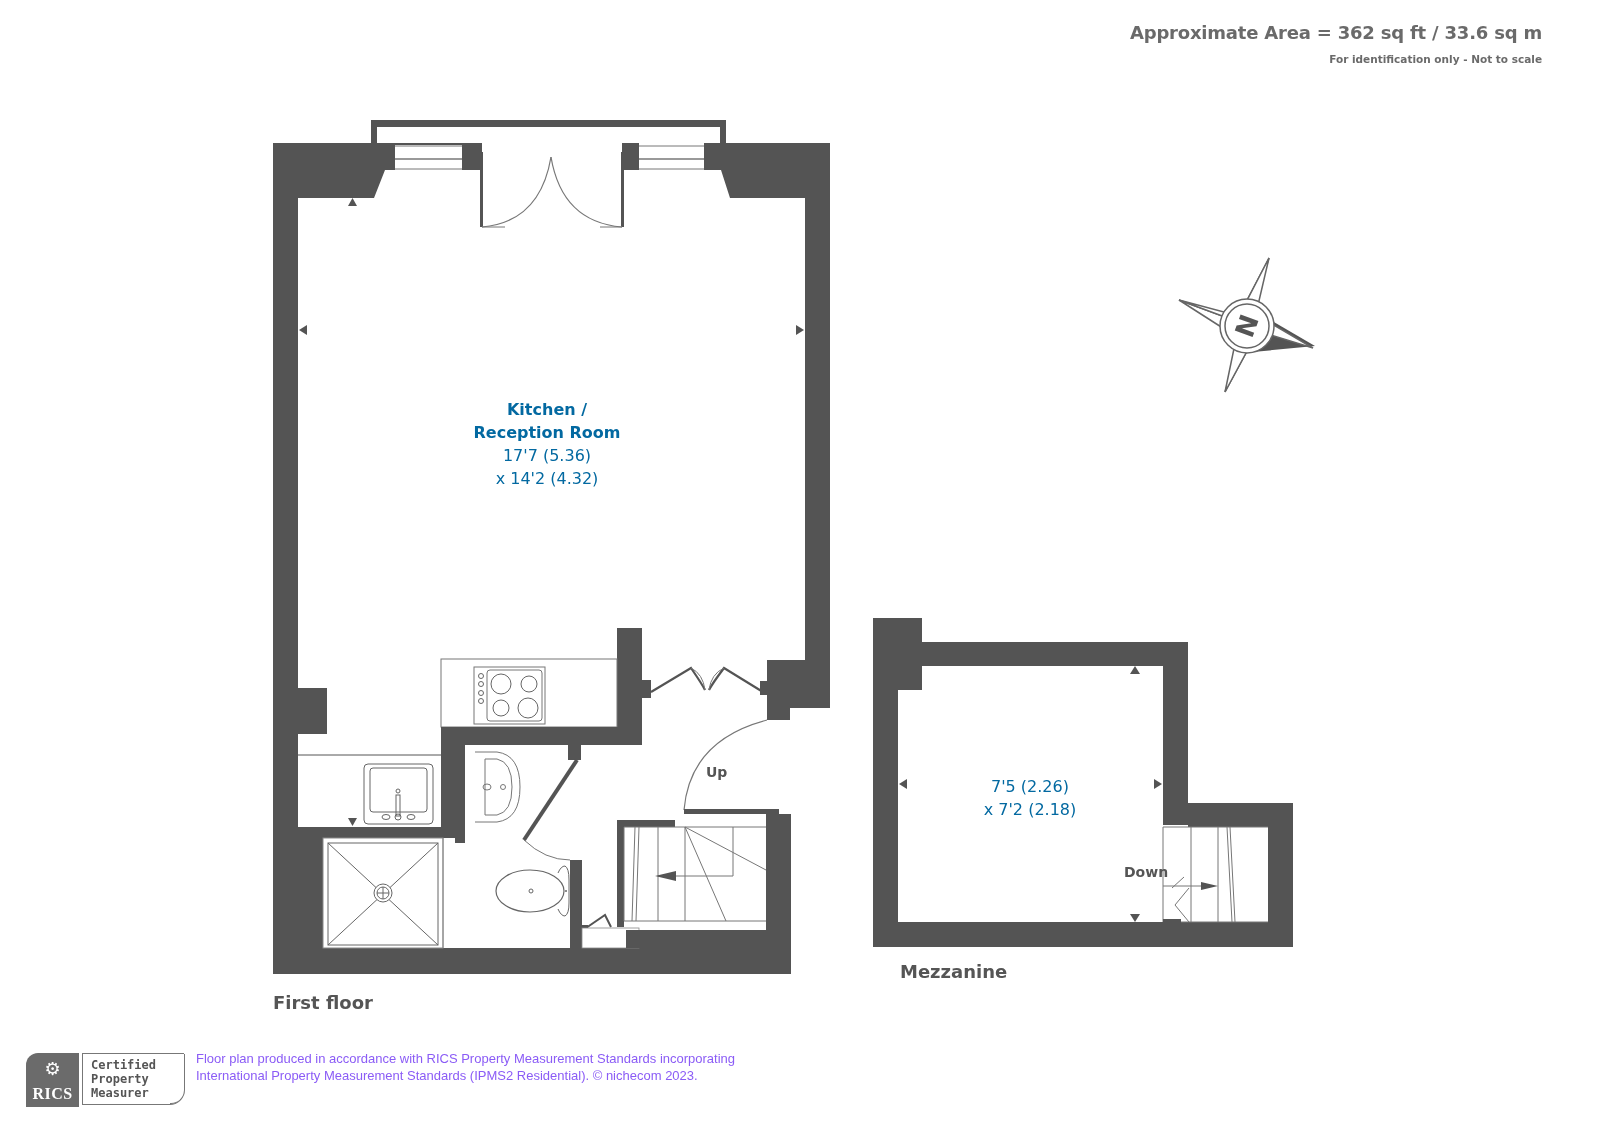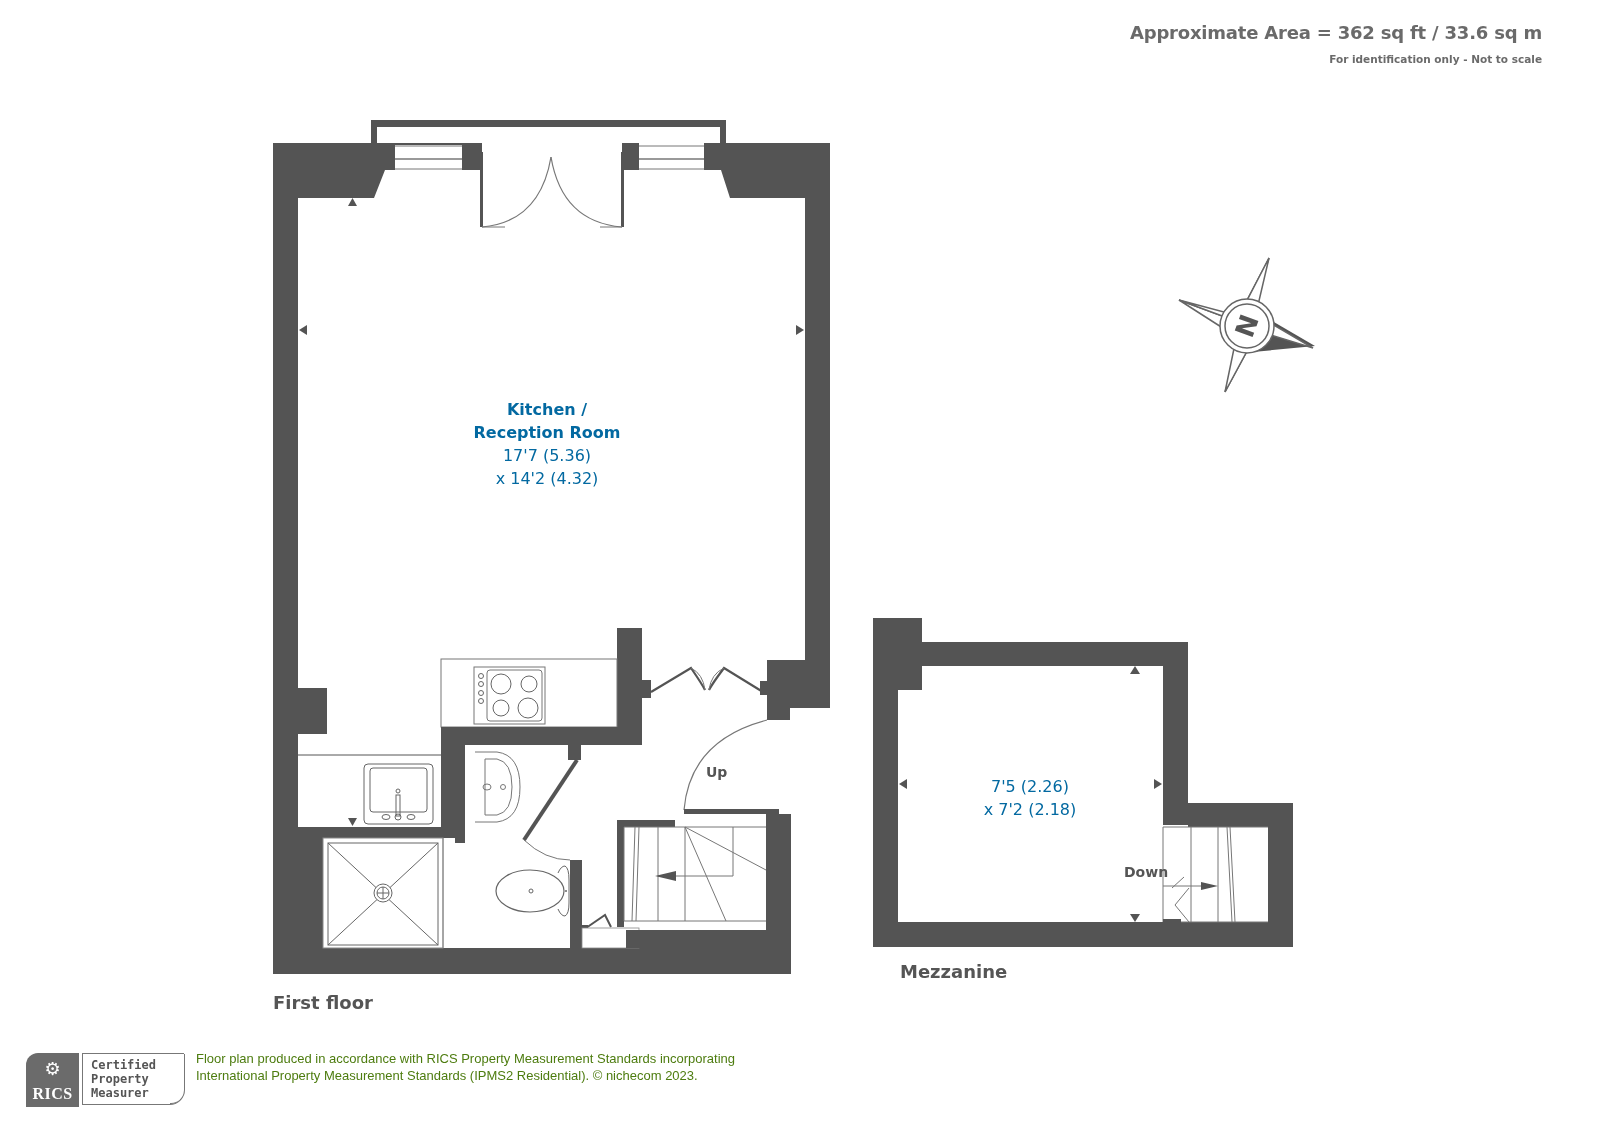--- a/index.html
+++ b/index.html
@@ -11,21 +11,21 @@
   .room-label .name { font-weight: bold; display: block; }
   .room-label .dim { display: block; }
   .floor-label { position: absolute; font-family: "DejaVu Sans", sans-serif; font-weight: bold; font-size: 18px; color: #555555; }
   .small-label { position: absolute; font-family: "DejaVu Sans", sans-serif; font-weight: bold; font-size: 14px; color: #555555; }
   .footer { position: absolute; left: 26px; top: 1053px; display: flex; align-items: flex-start; }
   .rics-logo { width: 53px; height: 54px; background: #6b6b6b; border-radius: 12px 0 0 0; color: #fff; display: flex; flex-direction: column; align-items: center; justify-content: flex-end; padding-bottom: 4px; box-sizing: border-box; }
   .rics-logo .lion { font-size: 18px; line-height: 20px; margin-bottom: 6px; }
   .rics-logo .txt { font-family: "Liberation Serif", serif; font-weight: bold; font-size: 16px; letter-spacing: 0.5px; }
   .rics-badge { margin-left: 3px; width: 102px; height: 52px; border: 1px solid #777; border-right: none; border-radius: 0 0 14px 0; position: relative; font-family: "DejaVu Sans Mono", monospace; font-weight: bold; font-size: 12px; line-height: 14px; color: #555; padding: 4px 0 0 8px; box-sizing: border-box; }
   .rics-badge::after { content: ""; position: absolute; right: -1px; top: 0; bottom: 0; width: 14px; border-right: 1px solid #777; border-bottom: 1px solid #777; border-radius: 0 0 14px 0; }
-  .footer-text { margin-left: 12px; font-family: "Liberation Sans", sans-serif; font-size: 13px; line-height: 16.5px; color: #4d7c0f; margin-top: -2px; }
+  .footer-text { margin-left: 12px; font-family: "Liberation Sans", sans-serif; font-size: 13px; line-height: 16.5px; color: #8b5cf6; margin-top: -2px; }
 </style>
 </head>
 <body>
 
 <div class="area-title">Approximate Area = 362 sq ft / 33.6 sq m</div>
 <div class="area-sub">For identification only - Not to scale</div>
 
 <svg class="plan" width="1600" height="1131" viewBox="0 0 1600 1131">
 
   <g>

